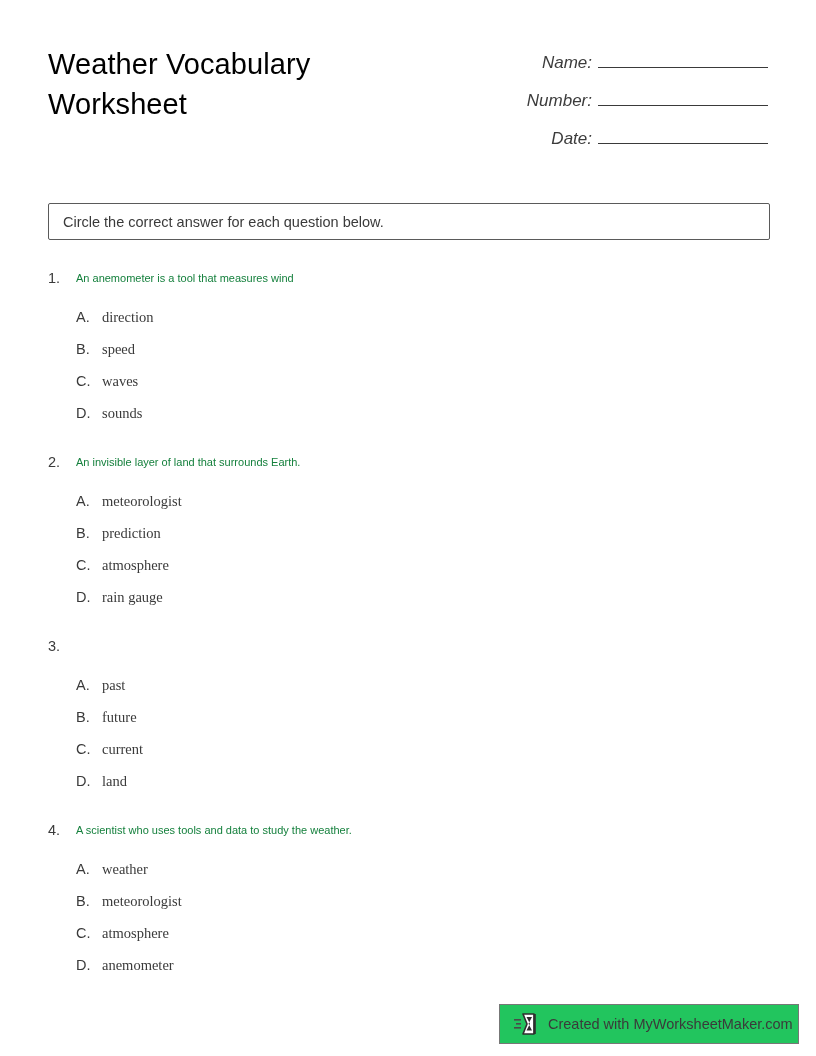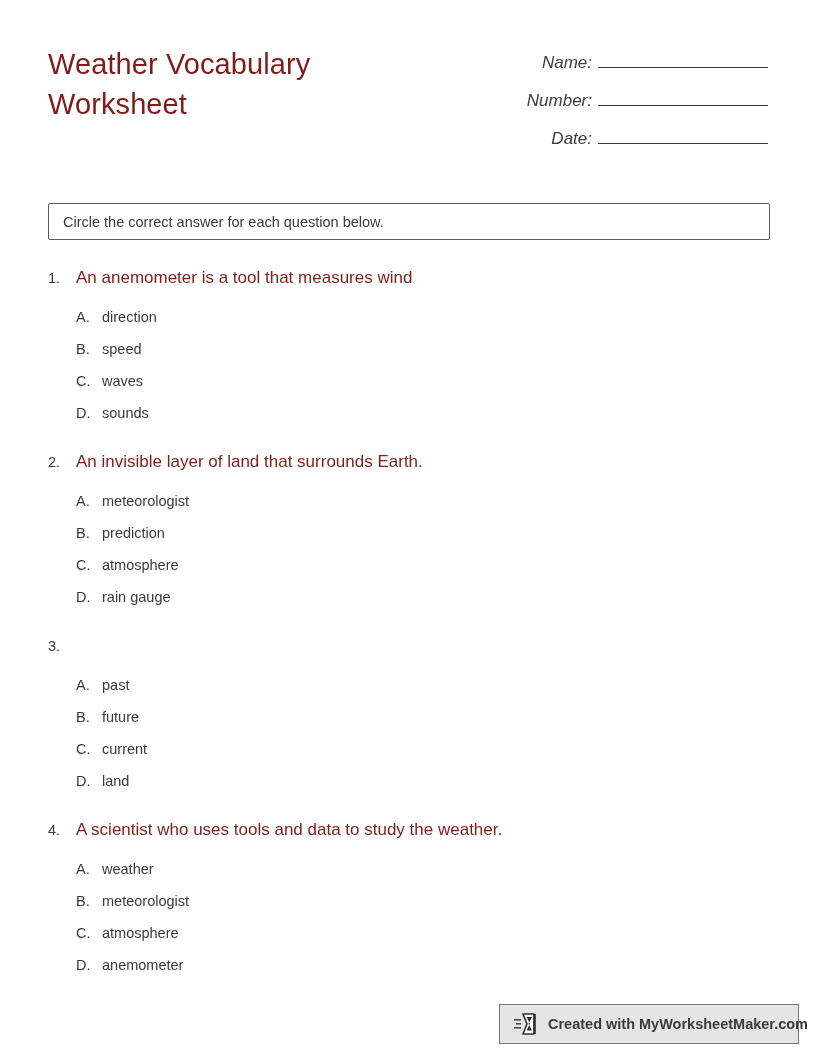--- a/index.html
+++ b/index.html
@@ -30,21 +30,21 @@
     right: 48px;
     display: flex;
     justify-content: space-between;
     align-items: flex-start;
   }
 
   .doc-title {
     font-size: 29px;
     font-weight: 400;
     line-height: 40px;
-    color: #7f1d1d;
+    color: #000000;
     max-width: 330px;
     letter-spacing: 0.1px;
     margin: 0;
   }
 
   .fields {
     width: 262px;
     margin-top: 6px;
   }
   .field-row {
@@ -101,22 +101,22 @@
     margin-bottom: 19px;
   }
   .q-num {
     width: 28px;
     flex: 0 0 28px;
     font-size: 14.5px;
     color: #3a3a3a;
     line-height: 20px;
   }
   .q-text {
-    font-size: 17px;
-    color: #7f1d1d;
+    font-size: 11px;
+    color: #15803d;
     line-height: 20px;
   }
   .options {
     padding-left: 28px;
   }
   .option-row {
     display: flex;
     align-items: flex-start;
     margin-bottom: 12px;
   }
@@ -124,35 +124,35 @@
     width: 26px;
     flex: 0 0 26px;
     font-size: 14.5px;
     color: #3a3a3a;
     line-height: 20px;
   }
   .opt-text {
     font-size: 14.5px;
     color: #3a3a3a;
     line-height: 20px;
+    font-family: Liberation Serif, serif;
   }
 
   
   .footer-badge {
     position: absolute;
     left: 499px;
     top: 1004px;
     width: 300px;
     height: 40px;
     border: 1.3px solid #777777;
-    background: #e5e5e5;
+    background: #22c55e;
     display: flex;
     align-items: center;
     box-sizing: border-box;
-    font-weight: bold;
   }
   .badge-logo {
     width: 26px;
     height: 24px;
     margin-left: 14px;
     margin-right: 8px;
     flex: 0 0 26px;
     display: block;
   }
   .badge-text {

